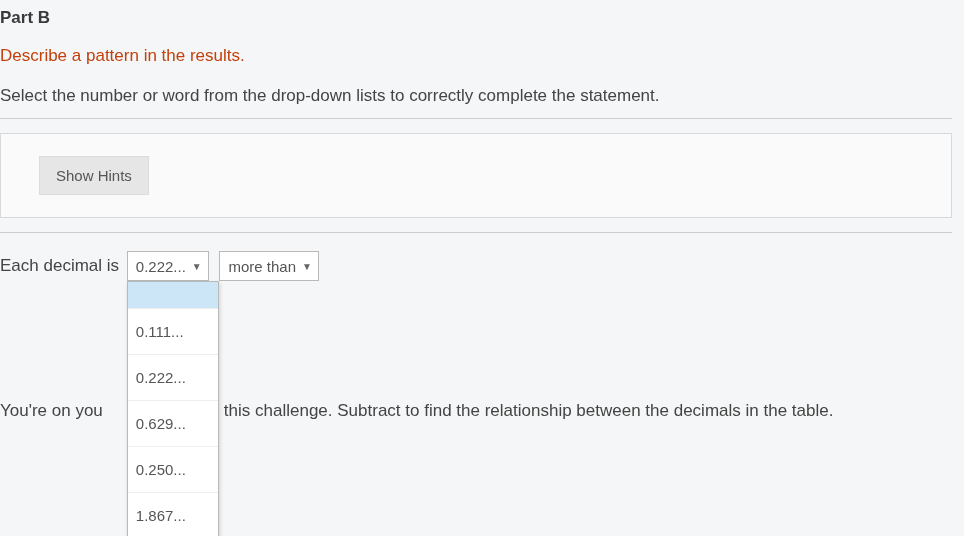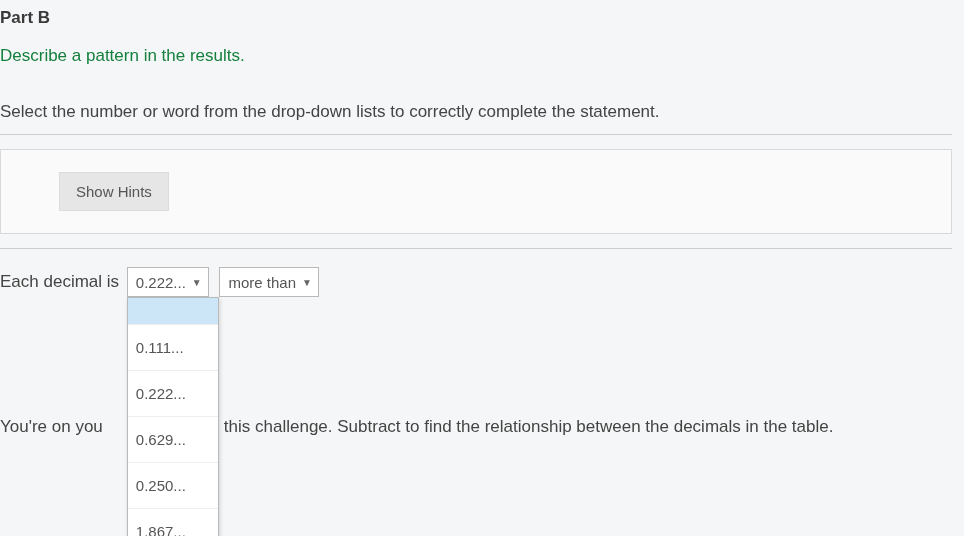--- a/index.html
+++ b/index.html
@@ -13,22 +13,22 @@
     padding: 8px 12px 0 0;
   }
   .part-label {
     font-weight: bold;
     font-size: 17px;
     color: #3a3a3a;
     margin-bottom: 18px;
   }
   .describe {
     font-size: 17px;
-    color: #15803d;
-    margin-bottom: 36px;
+    color: #c2410c;
+    margin-bottom: 20px;
   }
   .instruct {
     font-size: 17px;
     color: #444;
     margin-bottom: 12px;
   }
   .hr {
     border: none;
     border-top: 1px solid #ccc;
     margin-bottom: 14px;
@@ -39,21 +39,21 @@
     padding: 22px 18px;
     margin-bottom: 14px;
   }
   .show-hints-btn {
     display: inline-block;
     background: #e6e6e6;
     border: 1px solid #dcdcdc;
     color: #555;
     font-size: 15px;
     padding: 10px 16px;
-    margin-left: 40px;
+    margin-left: 20px;
     cursor: pointer;
   }
   .hr2 {
     border: none;
     border-top: 1px solid #ccc;
     margin-bottom: 18px;
   }
   .sentence-row {
     font-size: 17px;
     color: #444;

